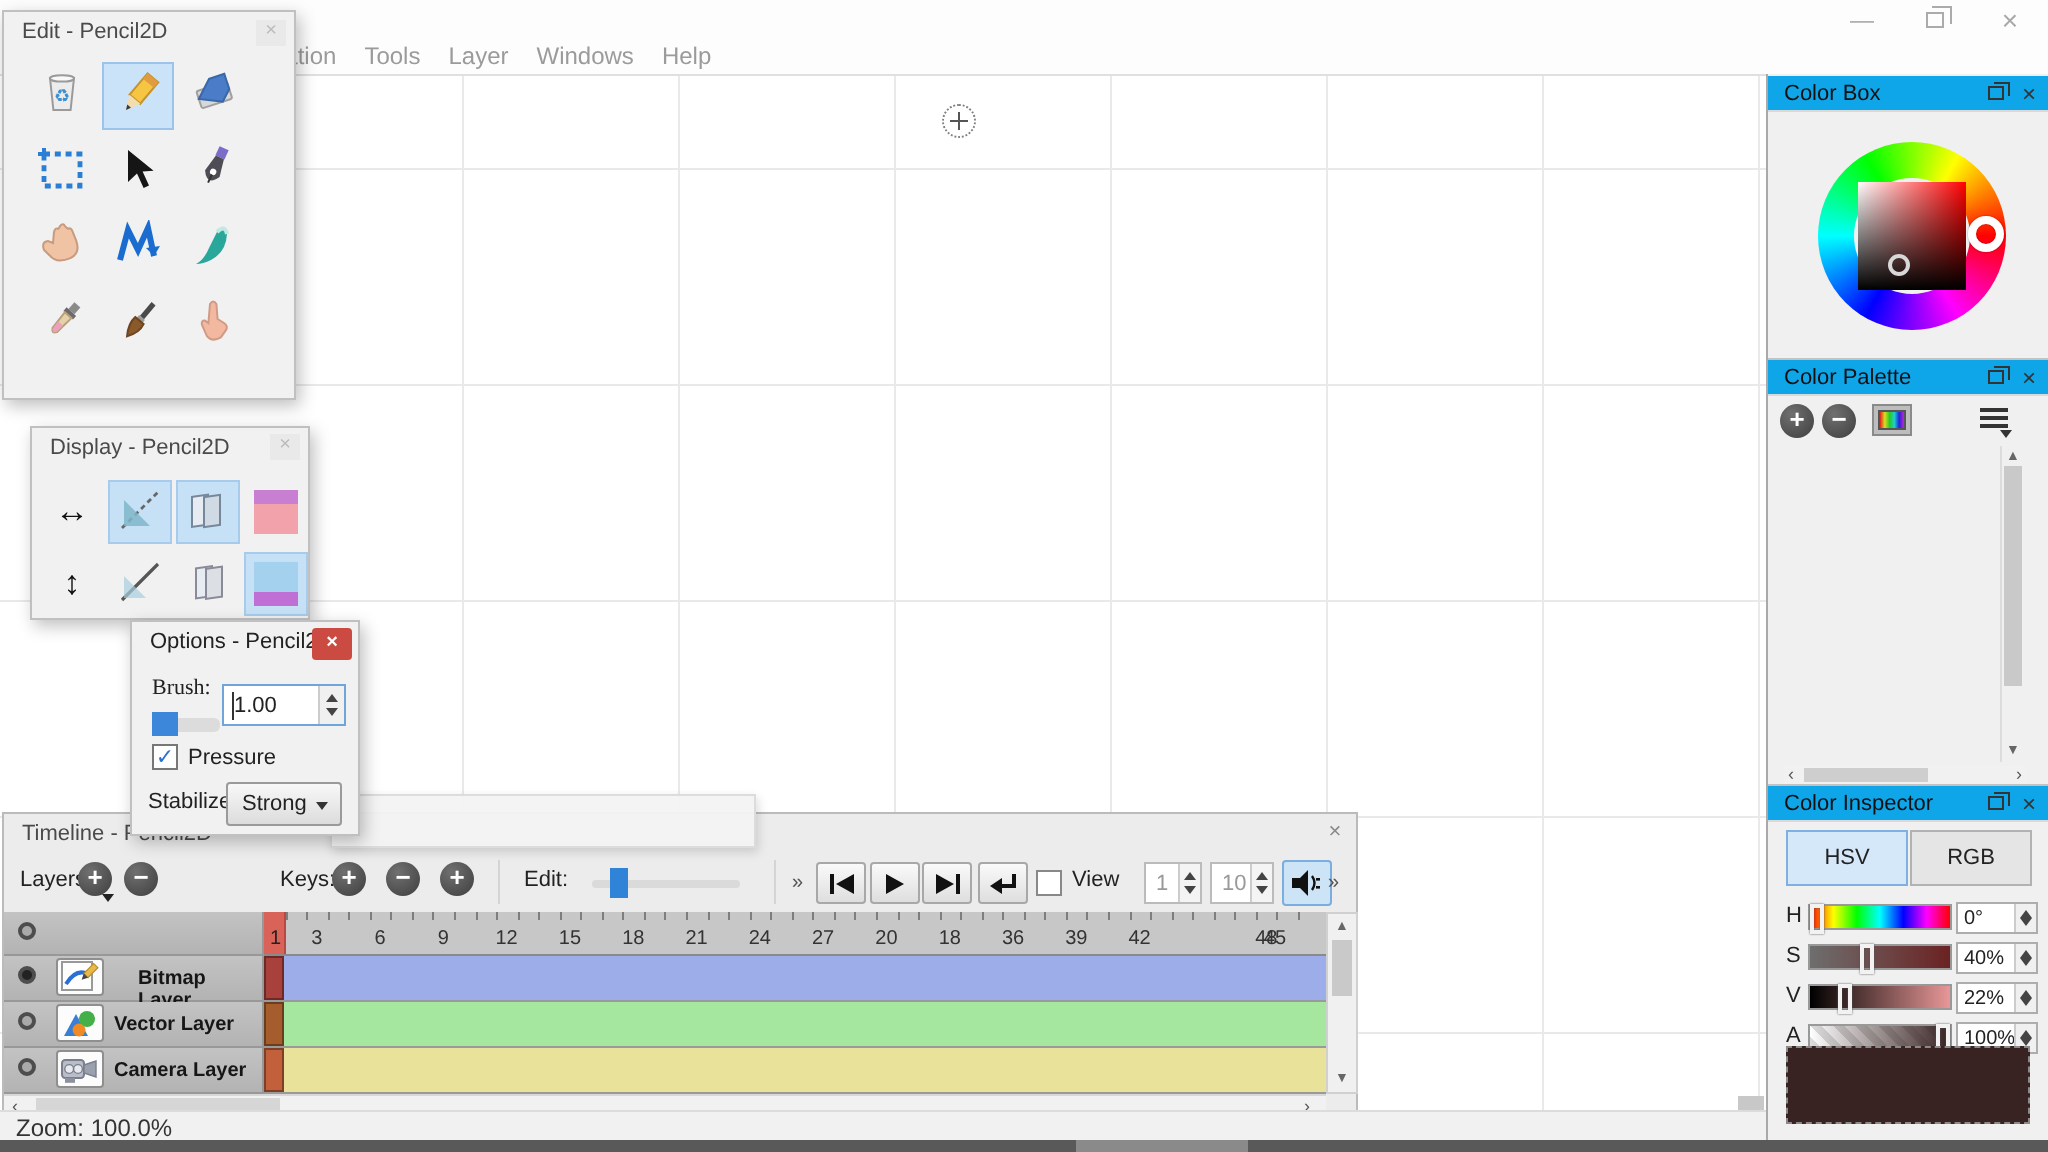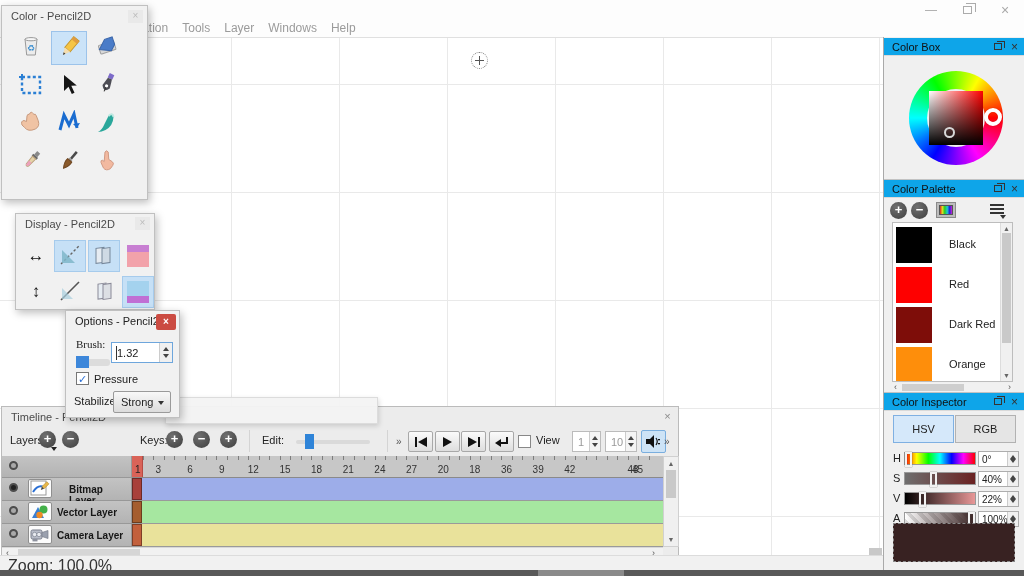--- a/index.html
+++ b/index.html
@@ -122,21 +122,21 @@
   #cur-frame-cell { position:absolute; left:0; top:0; width:11px; height:22px; background:#d96358; border-right:1px solid #b84a43; }
   #cur-frame-cell span { position:absolute; left:3px; top:8px; font-size:10px; color:#222; }
   .layer-track { position:absolute; left:130px; width:531px; border-bottom:1px solid #9a9a9a; }
   .keyframe { position:absolute; left:0; top:0; width:10px; height:100%; border:1px solid rgba(0,0,0,.35); }
   .licon { position:absolute; left:26px; width:24px; height:19px; background:#fcfcfc; border:1px solid #8f8f8f; border-radius:2px; display:flex; align-items:center; justify-content:center; }
   .lname { position:absolute; left:55px; font-size:10px; font-weight:bold; color:#161616; }
   #tl-overlay { left:165px; top:397px; width:213px; height:27px; background:rgba(243,243,243,.95); border:1px solid #dcdcdc; box-shadow:1px 2px 5px rgba(0,0,0,.15); }
 
   
   #statusbar { left:0; top:555px; width:883px; height:15px; background:#f1f1f1; border-top:1px solid #dcdcdc; }
-  #statusbar .t { position:absolute; left:8px; top:1px; font-size:16px; color:#333; }
+  #statusbar .t { position:absolute; left:8px; top:1px; font-size:12px; color:#333; }
   #bottomstrip { left:0; top:570px; width:1024px; height:6px; background:#595959; }
   #bottomthumb { left:538px; top:0; width:86px; height:6px; background:#8a8a8a; }
 </style>
 </head>
 <body>
 
 <div id="app">
 
   <div class="abs" id="titlebar">
     <div class="abs winbtn" style="left:920px;">—</div>
@@ -191,38 +191,20 @@
       <div class="cbtn" style="left:27px; top:22px;">−</div>
       <div class="abs" id="swatch-view-btn">
           <div class="inner"></div>
         </div>
       <div class="abs" id="palette-menu-btn">
         <span class="hbar" style="top:2px;"></span>
         <span class="hbar" style="top:6px;"></span>
         <span class="hbar" style="top:10px;"></span>
         <span class="caret-down" style="left:10px; top:13px;"></span>
       </div>
-      <div class="abs" id="palette-list">
-          <div class="pal-row" style="top: 2px;">
-            <div class="pal-swatch" style="background: rgb(0, 0, 0);"></div>
-            <span class="pal-name">Black</span>
-          </div>
-          <div class="pal-row" style="top: 42px;">
-            <div class="pal-swatch" style="background: rgb(254, 0, 0);"></div>
-            <span class="pal-name">Red</span>
-          </div>
-          <div class="pal-row" style="top: 82px;">
-            <div class="pal-swatch" style="background: rgb(126, 13, 9);"></div>
-            <span class="pal-name">Dark Red</span>
-          </div>
-          <div class="pal-row" style="top: 122px;">
-            <div class="pal-swatch" style="background: rgb(254, 142, 11);"></div>
-            <span class="pal-name">Orange</span>
-          </div>
-        </div>
       <div class="vscroll" style="left:116px; top:43px; width:12px; height:158px;">
         <div class="sarrow" style="top:1px;">▲</div>
         <div class="vthumb" style="top:10px; width:9px; height:110px;"></div>
         <div class="sarrow" style="bottom:1px;">▼</div>
       </div>
       <div class="hscroll" style="left:8px; top:203px; width:121px; height:9px;">
         <span class="harrow" style="left:2px;">‹</span>
         <div class="hthumb" style="left:10px; width:62px; height:7px;"></div>
         <span class="harrow" style="right:2px;">›</span>
       </div>
@@ -563,38 +545,38 @@
   <div class="fpanel" style="left:65px; top:310px; width:115px; height:108px;">
     <div class="fpanel-title">
       <span class="t" style="color:#222;">Options - Pencil2D</span>
       <span class="abs" id="opt-close">×</span>
     </div>
     <span class="abs" style="left:10px; top:27px;font-family:Liberation Serif, serif;">Brush:</span>
     <div class="abs" id="brush-slider-track"></div>
     <div class="abs" id="brush-slider-handle"></div>
     <div class="abs" id="brush-spin">
       <span class="cursorbar"></span>
-      <span class="v">1.32</span>
+      <span class="v">1.00</span>
       <div class="spin-arrows" style="width:13px;">
           <span class="tri-up" style="left:3px; top:4px;"></span>
           <span class="tri-dn" style="left:3px; bottom:4px;"></span>
         </div>
     </div>
     <div class="abs" id="pressure-check">✓</div>
     <span class="abs" style="left:28px; top:62px;">Pressure</span>
     <span class="abs" style="left:8px; top:84px;">Stabilizer</span>
     <div class="abs" id="stabilizer-combo">
       <span class="v">Strong</span>
       <span class="caret-down"></span>
     </div>
   </div>
 
   <div class="fpanel" style="left:1px; top:5px; width:147px; height:195px;">
     <div class="fpanel-title">
-      <span class="t">Color - Pencil2D</span>
+      <span class="t">Edit - Pencil2D</span>
       <span class="pane-close" style="right:4px; top:4px;">×</span>
     </div>
     <div id="tools-grid">
         <div class="tool-cell" style="left: 11px; top: 25px;">
           <span><svg width="24" height="24" viewBox="0 0 24 24">
               <path d="M6 4 h12 l-1.7 16 H7.7 Z" fill="#ececec" stroke="#9a9a9a"></path>
               <ellipse cx="12" cy="4.2" rx="6" ry="1.6" fill="#f8f8f8" stroke="#9a9a9a"></ellipse>
               <text x="12" y="16" font-size="9" text-anchor="middle" fill="#3c8fd0">♻</text>
             </svg></span>
         </div>

